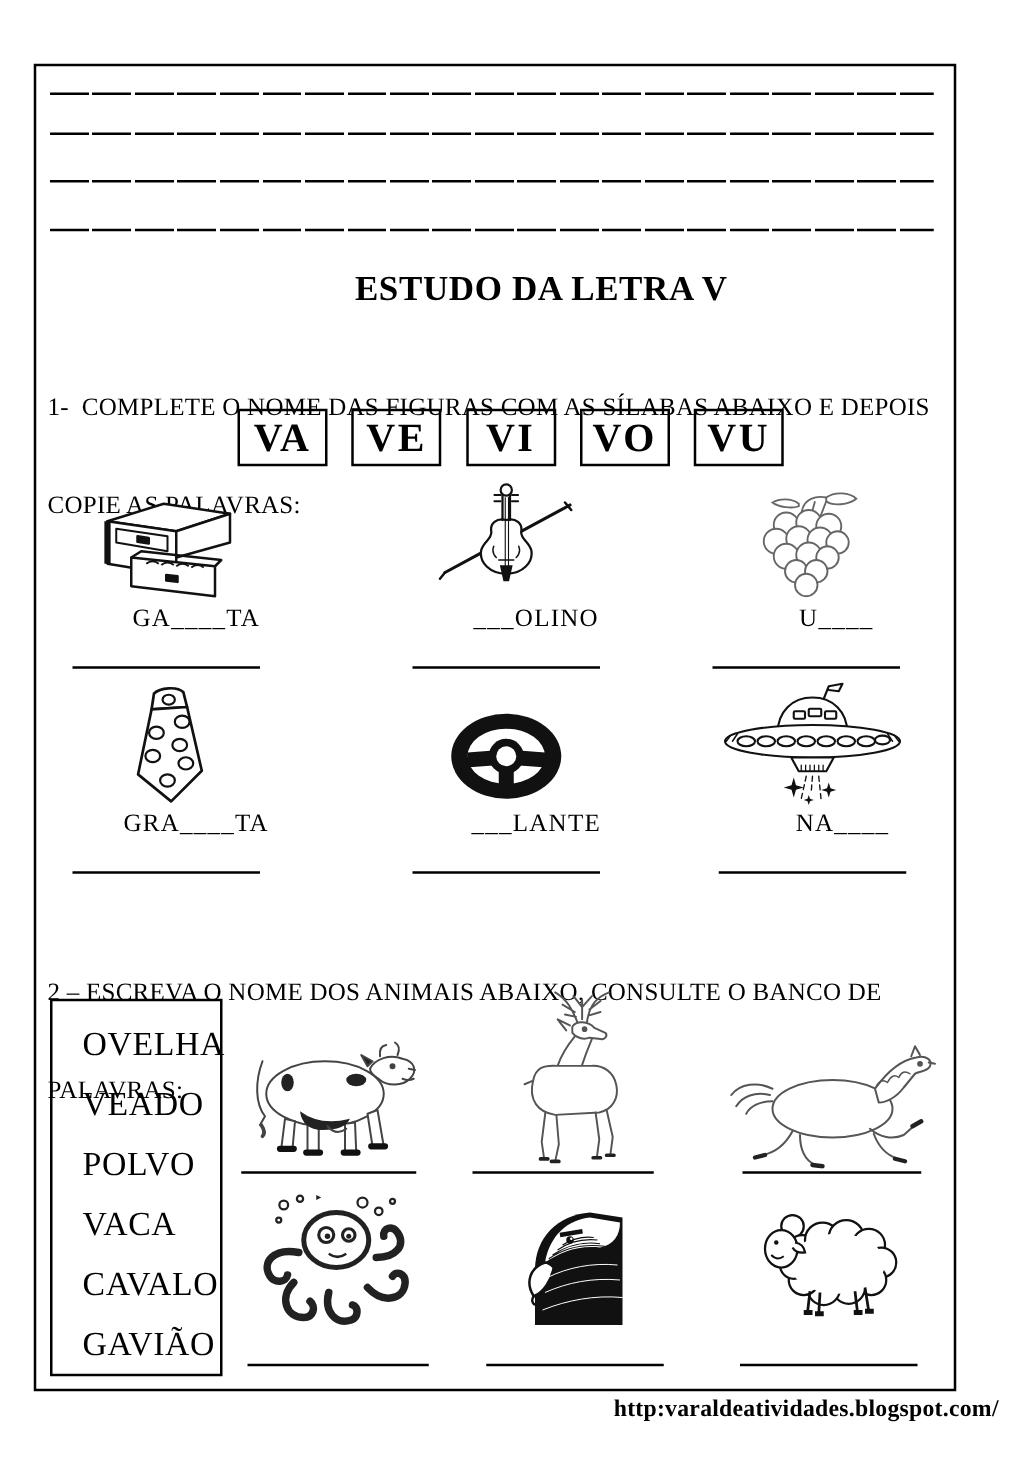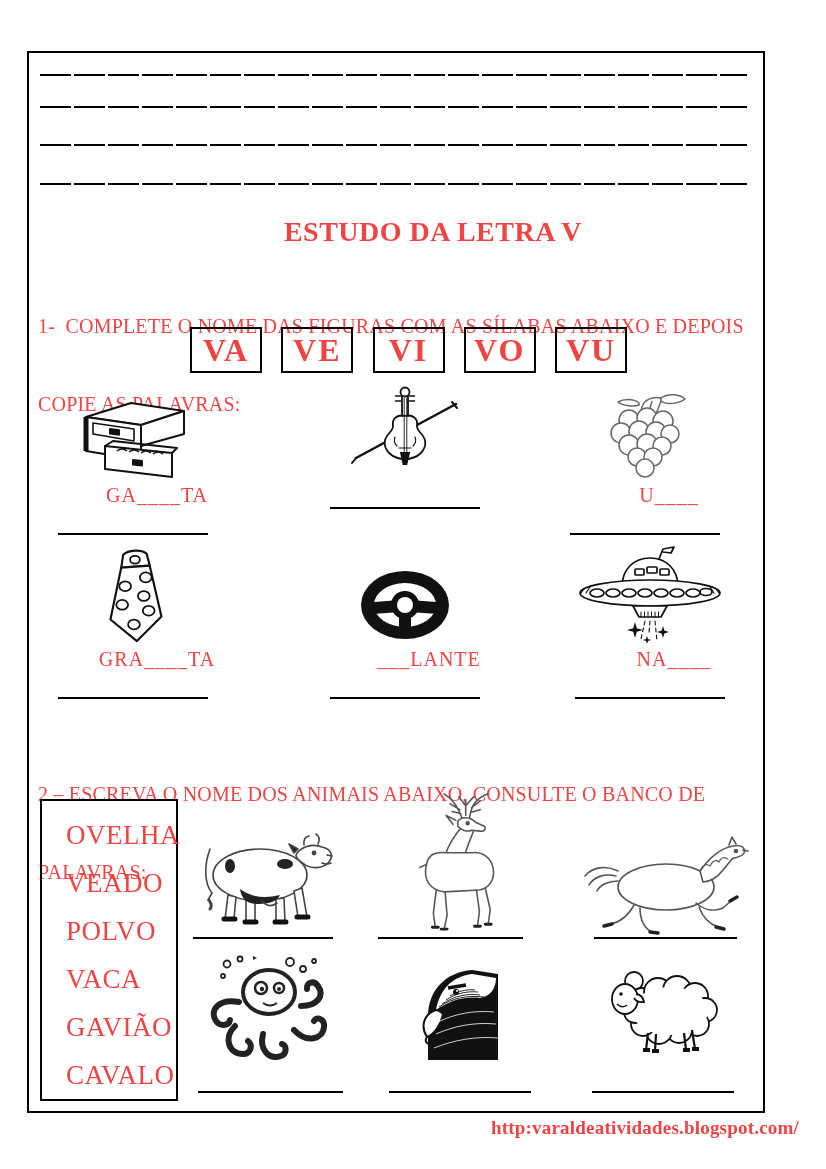--- a/index.html
+++ b/index.html
@@ -1,16 +1,16 @@
 <!DOCTYPE html>
 <html><head>
 <meta charset="utf-8">
 <style>
   html,body{margin:0;padding:0;background:#fff;}
-  .canvas{position:relative;width:826px;height:1169px;background:#fff;color:#ef4444;
+  .canvas{position:relative;width:826px;height:1169px;background:#fff;color:#000000;
           font-family:"Liberation Serif",serif;overflow:hidden;}
   .abs{position:absolute;}
   .frame{left:27px;top:51px;width:738px;height:1062px;border:2px solid #000;box-sizing:border-box;}
   .wline{left:40px;width:707px;height:2px;
          background-image:repeating-linear-gradient(90deg,#000 0 31px,rgba(0,0,0,0) 31px 34px);}
   .wl1{top:74px}.wl2{top:106px}.wl3{top:144px}.wl4{top:183px}
   .title{left:40px;top:216px;width:786px;text-align:center;font-size:28px;font-weight:bold;letter-spacing:.5px;}
   .instr{left:38px;width:715px;font-size:20px;font-weight:normal;line-height:26px;letter-spacing:.2px;white-space:pre-wrap;}
   .i1{top:261px}.i2{top:729px}
   .syl-row{left:190px;top:327px;width:437px;display:flex;justify-content:space-between;}
@@ -98,20 +98,21 @@
           <path d="M54 34 L54 14 M60 34 L60 14"></path>
           <path d="M56.2 16 V72 M58.8 16 V72" stroke-width="0.9"></path>
           <circle cx="57" cy="10" r="4.5" fill="#fff"></circle>
           <path d="M52.5 14 h-5 M61.5 14 h5 M52.5 19 h-5 M61.5 19 h5" stroke-width="1.5"></path>
           <path d="M47 55 q-2 5 2 9 M67 55 q2 5 -2 9" stroke-width="1.2"></path>
           <path d="M51 66 h12" stroke-width="1.2"></path>
           <path d="M53 71 L61 71 L58.5 82 L55.5 82 Z" fill="#111"></path>
         </g>
       </svg>
     </div>
+    <div class="word">___OLINO</div>
     <div class="copyline"></div>
   </div>
 
   <div class="abs cell c4">
     <div class="pic">
       <svg width="88" height="100" viewBox="0 0 88 102">
         <g stroke="#111" fill="#fff" stroke-width="2.2" stroke-linejoin="round">
           <path d="M34 9 C39 4 53 3 58 8 L61 20 L32 22 Z"></path>
           <path d="M32 22 L61 20 L73 72 L48 97 L21 75 Z"></path>
           <g stroke-width="1.8">
@@ -211,22 +212,22 @@
   <div class="abs instr i2">
     <div>2 – ESCREVA O NOME DOS ANIMAIS ABAIXO, CONSULTE O BANCO DE</div>
     <div>PALAVRAS:</div>
   </div>
 
   <div class="abs bank">
     <div class="bw">OVELHA</div>
     <div class="bw">VEADO</div>
     <div class="bw">POLVO</div>
     <div class="bw">VACA</div>
+    <div class="bw">CAVALO</div>
     <div class="bw">GAVIÃO</div>
-    <div class="bw">CAVALO</div>
   </div>
 
   <div class="abs acell a1">
     <div class="pic">
       <svg width="150" height="118" viewBox="0 0 150 118">
         <g stroke="#444" fill="#fff" stroke-width="1.6" stroke-linejoin="round" stroke-linecap="round">
           <path d="M22 32 C16 48 16 66 24 76 l-4 7" fill="none"></path>
           <path d="M21 83 q4 6 1 9" fill="none" stroke-width="3"></path>
           <ellipse cx="72" cy="58" rx="47" ry="26"></ellipse>
           <path d="M40 78 L37 102 L46 102 L48 80 Z"></path>

